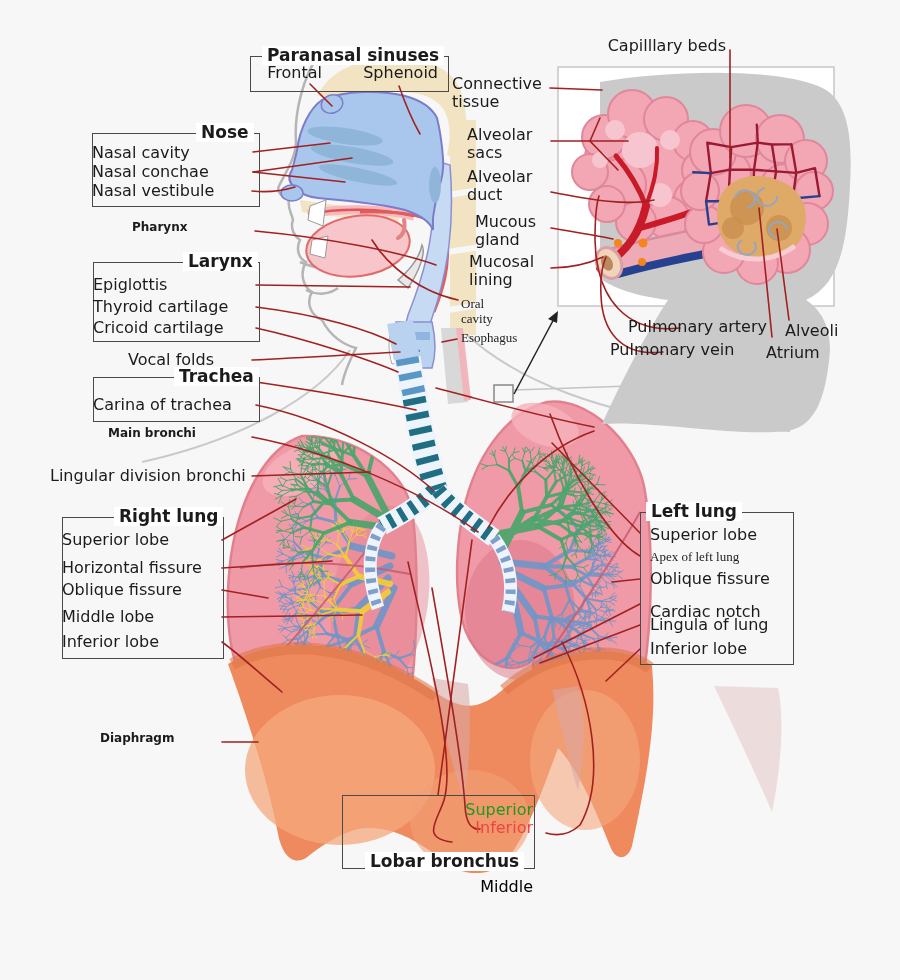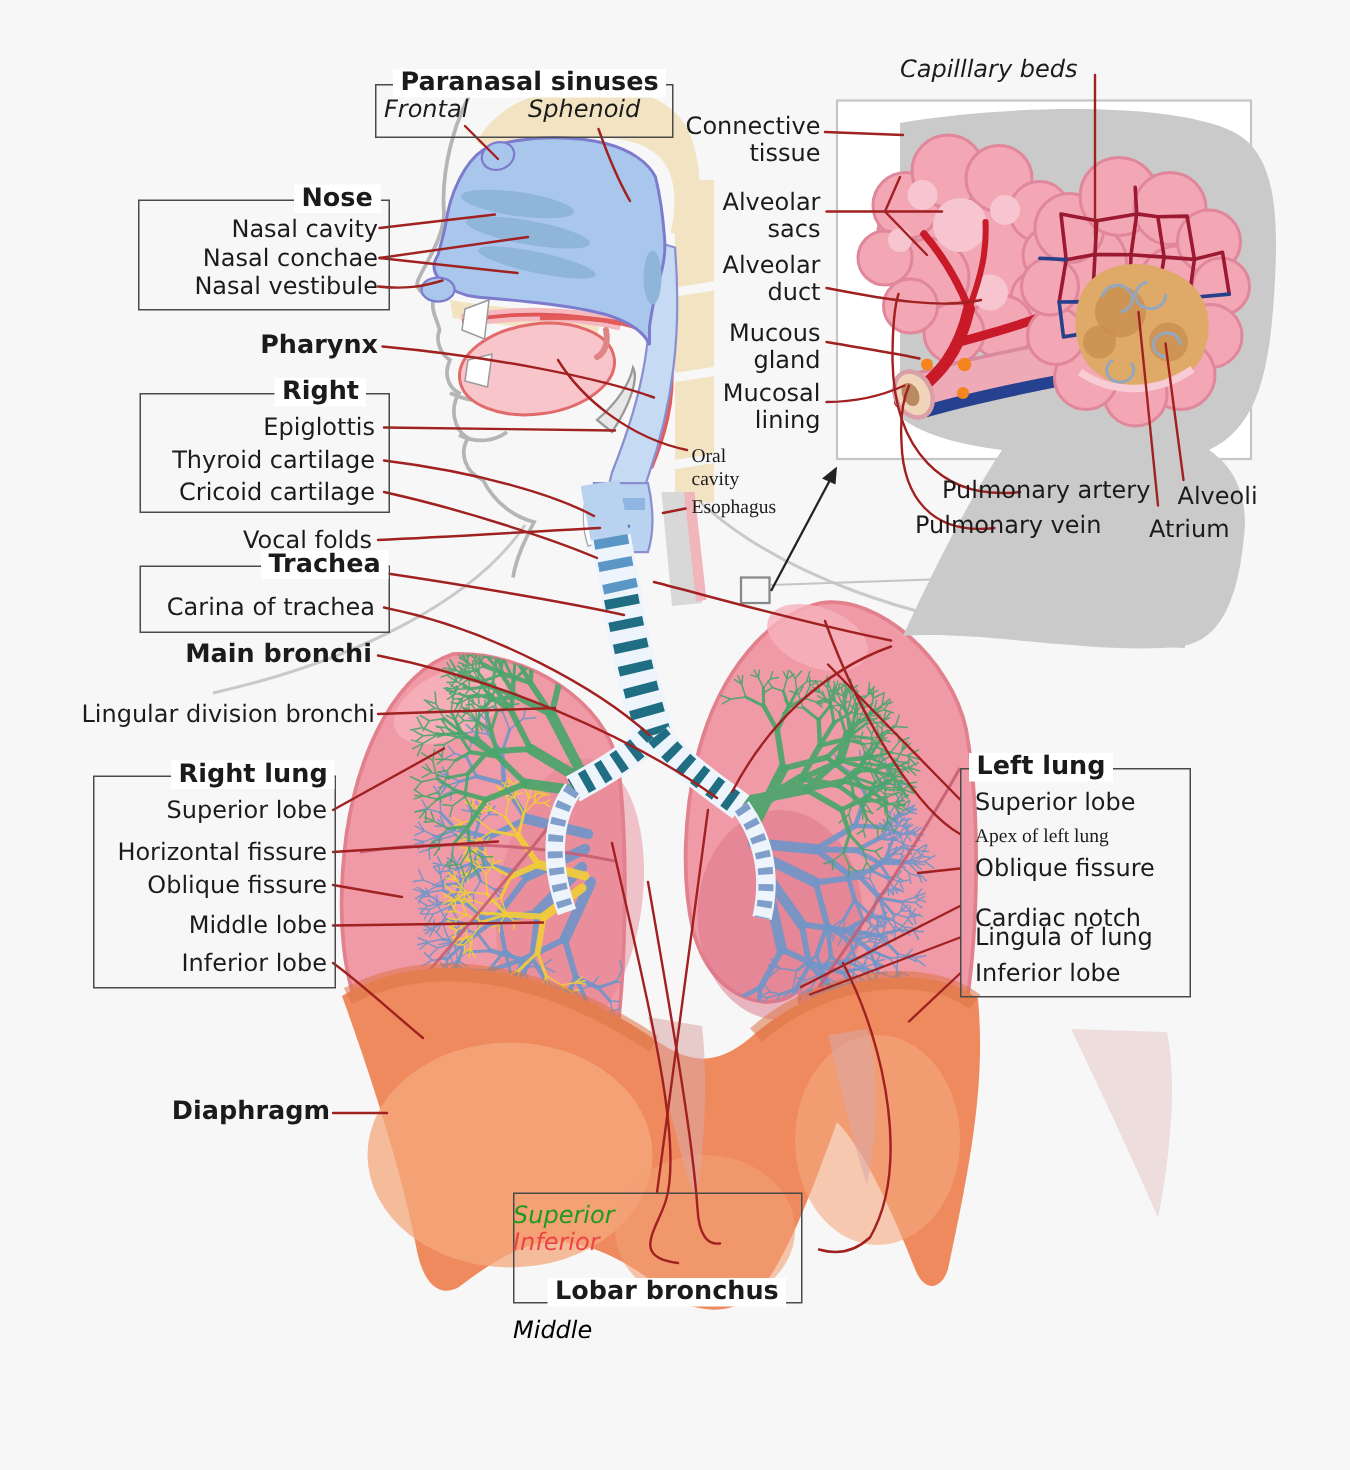--- a/index.html
+++ b/index.html
@@ -1,24 +1,24 @@
 <!DOCTYPE html>
 <html><head>
 <meta charset="utf-8">
 <style>
   html,body{margin:0;padding:0;background:#f7f7f7;}
   #stage{position:relative;width:900px;height:980px;background:#f7f7f7;overflow:hidden;
          font-family:"DejaVu Sans","Liberation Sans",sans-serif;color:#1b1b1b;}
   #art{position:absolute;left:0;top:0;}
   .lbl{position:absolute;font-size:16px;line-height:1.13;white-space:nowrap;color:#1b1b1b;}
   .lbl.wrap{white-space:normal;}
-  .lbl.b{font-weight:bold;font-size:17px;}
+  .lbl.b{font-weight:bold;font-size:12px;}
   .lbl.sm{font-size:13px;line-height:1.12;font-family:Liberation Serif, serif;}
-  .lbl.r{text-align:right;}
-  .lbl.c{text-align:left;font-style:italic;}
+  .lbl.r{}
+  .lbl.c{text-align:right;}
   .box{position:absolute;border:1.4px solid #4a4a4a;background:transparent;}
   .btitle{position:absolute;background:#ffffff;padding:0 5px;font-weight:bold;font-size:17px;
           white-space:nowrap;line-height:1.1;}
   .green{color:#1f9a1f;} .blue{color:#ef4444;} .olive{color:#000000;margin-top:44px;}
 </style>
 </head>
 <body>
 
 <div id="stage">
 
@@ -308,21 +308,21 @@
 <div class="box" style="left:250px;top:56px;width:197px;height:34px"></div>
 <div class="box" style="left:92px;top:133px;width:166px;height:72px"></div>
 <div class="box" style="left:93px;top:262px;width:165px;height:78px"></div>
 <div class="box" style="left:93px;top:377px;width:165px;height:43px"></div>
 <div class="box" style="left:62px;top:517px;width:160px;height:140px"></div>
 <div class="box" style="left:640px;top:512px;width:152px;height:151px"></div>
 <div class="box" style="left:342px;top:795px;width:191px;height:72px"></div>
 
 <div class="btitle" style="left:262px;top:46px">Paranasal sinuses</div>
 <div class="btitle" style="left:196px;top:123px">Nose</div>
-<div class="btitle" style="left:183px;top:252px">Right</div>
+<div class="btitle" style="left:183px;top:252px">Larynx</div>
 <div class="btitle" style="left:174px;top:367px">Trachea</div>
 <div class="btitle" style="left:114px;top:507px">Right lung</div>
 <div class="btitle" style="left:646px;top:502px">Left lung</div>
 <div class="btitle" style="left:365px;top:852px">Lobar bronchus</div>
 
 <div class="lbl c" style="left:256px;top:64px;width:66px">Frontal</div>
 <div class="lbl c" style="left:352px;top:64px;width:86px">Sphenoid</div>
 
 <div class="lbl r" style="left:92px;top:144px;width:160px">Nasal cavity</div>
 <div class="lbl r" style="left:92px;top:163px;width:160px">Nasal conchae</div>

